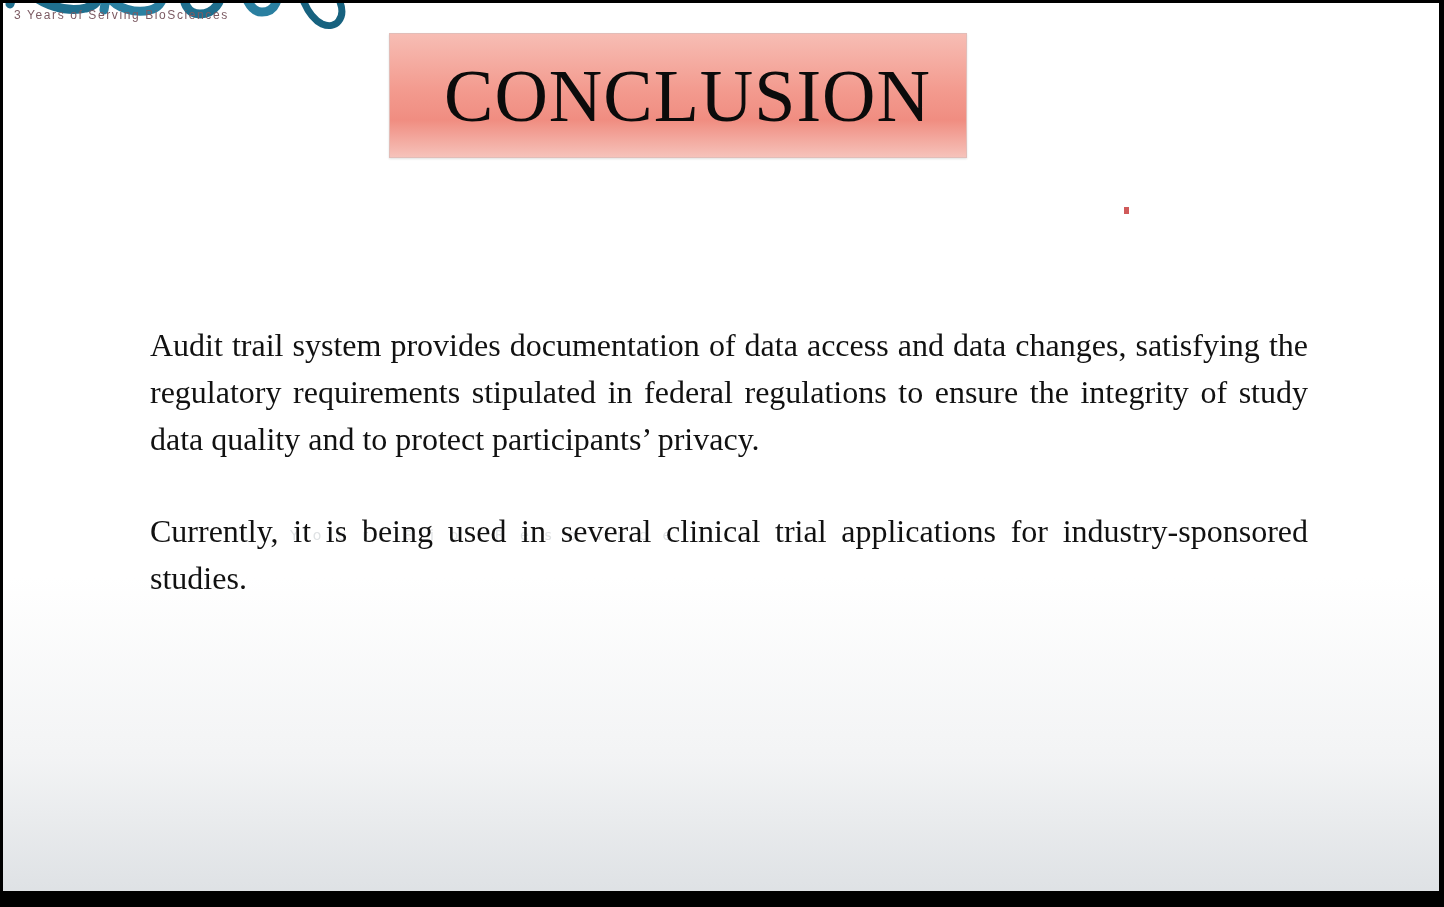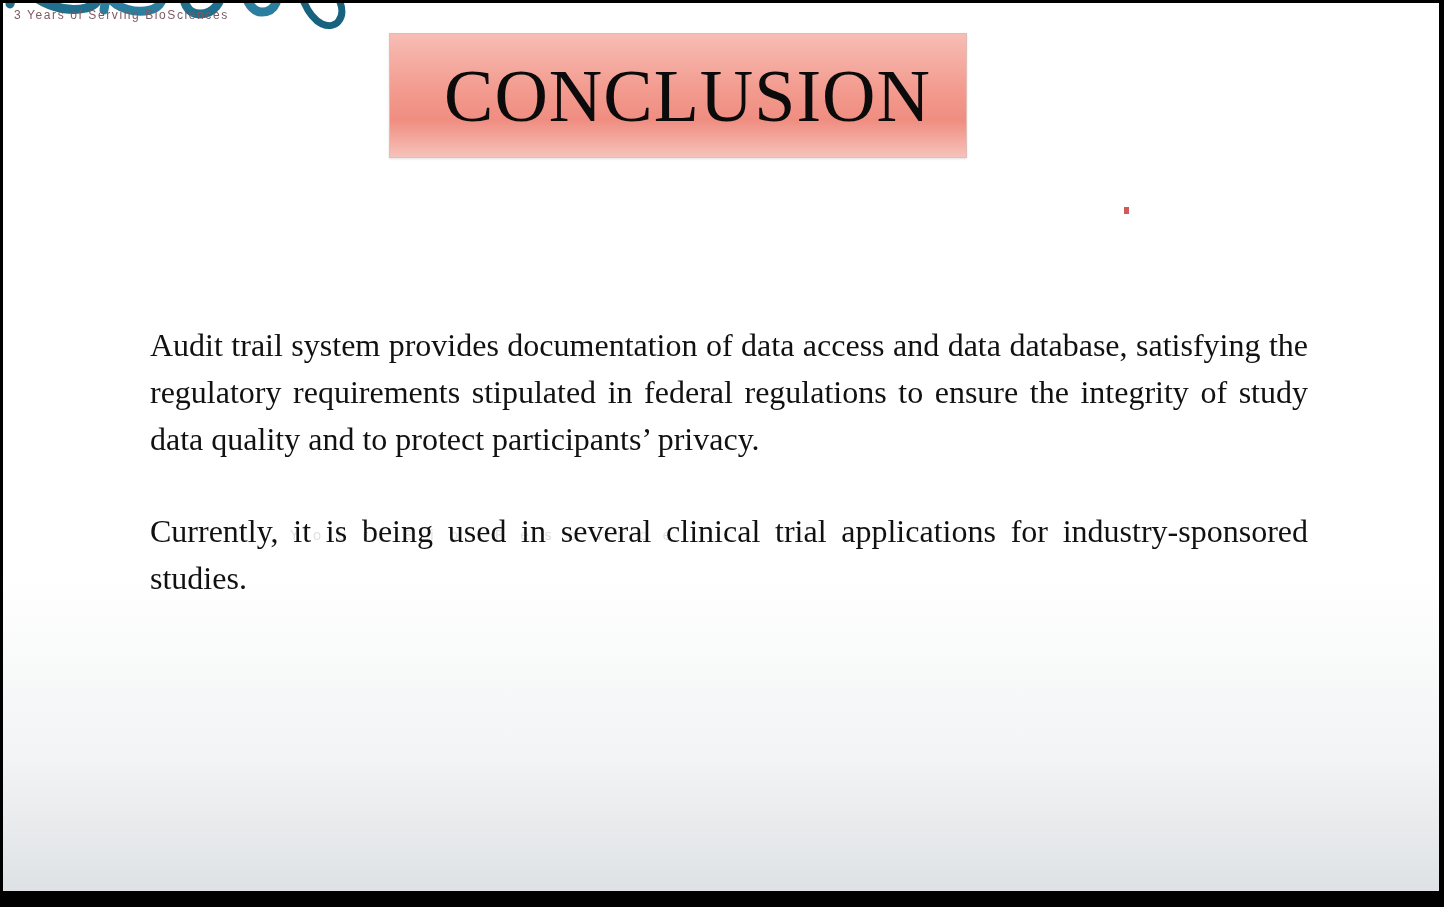--- a/index.html
+++ b/index.html
@@ -209,21 +209,21 @@
     <div class="title-text">CONCLUSION</div>
   </div>
 
   <div class="dot-artifact"></div>
 
   <div class="watermark">
     <div class="wm-sub">Your Bio Resource</div>
   </div>
 
   <div class="body-copy">
-    <p class="para">Audit trail system provides documentation of data access and data database, satisfying the regulatory requirements stipulated in federal regulations to ensure the integrity of study data quality and to protect participants’ privacy.</p>
+    <p class="para">Audit trail system provides documentation of data access and data changes, satisfying the regulatory requirements stipulated in federal regulations to ensure the integrity of study data quality and to protect participants’ privacy.</p>
     <p class="para">Currently, it is being used in several clinical trial applications for industry-sponsored studies.</p>
   </div>
 
   <svg class="swoosh" viewBox="0 0 420 120" aria-hidden="true">
     <path d="M-10,120 C40,88 140,76 260,92 C320,100 380,112 420,120 Z" fill="#0f5f86"></path>
     <path d="M-10,120 C30,100 120,92 230,104 C300,111 370,118 420,120 Z" fill="#2b86ad"></path>
   </svg>
 
   <div class="bar-top"></div>
   <div class="bar-bottom"></div>

